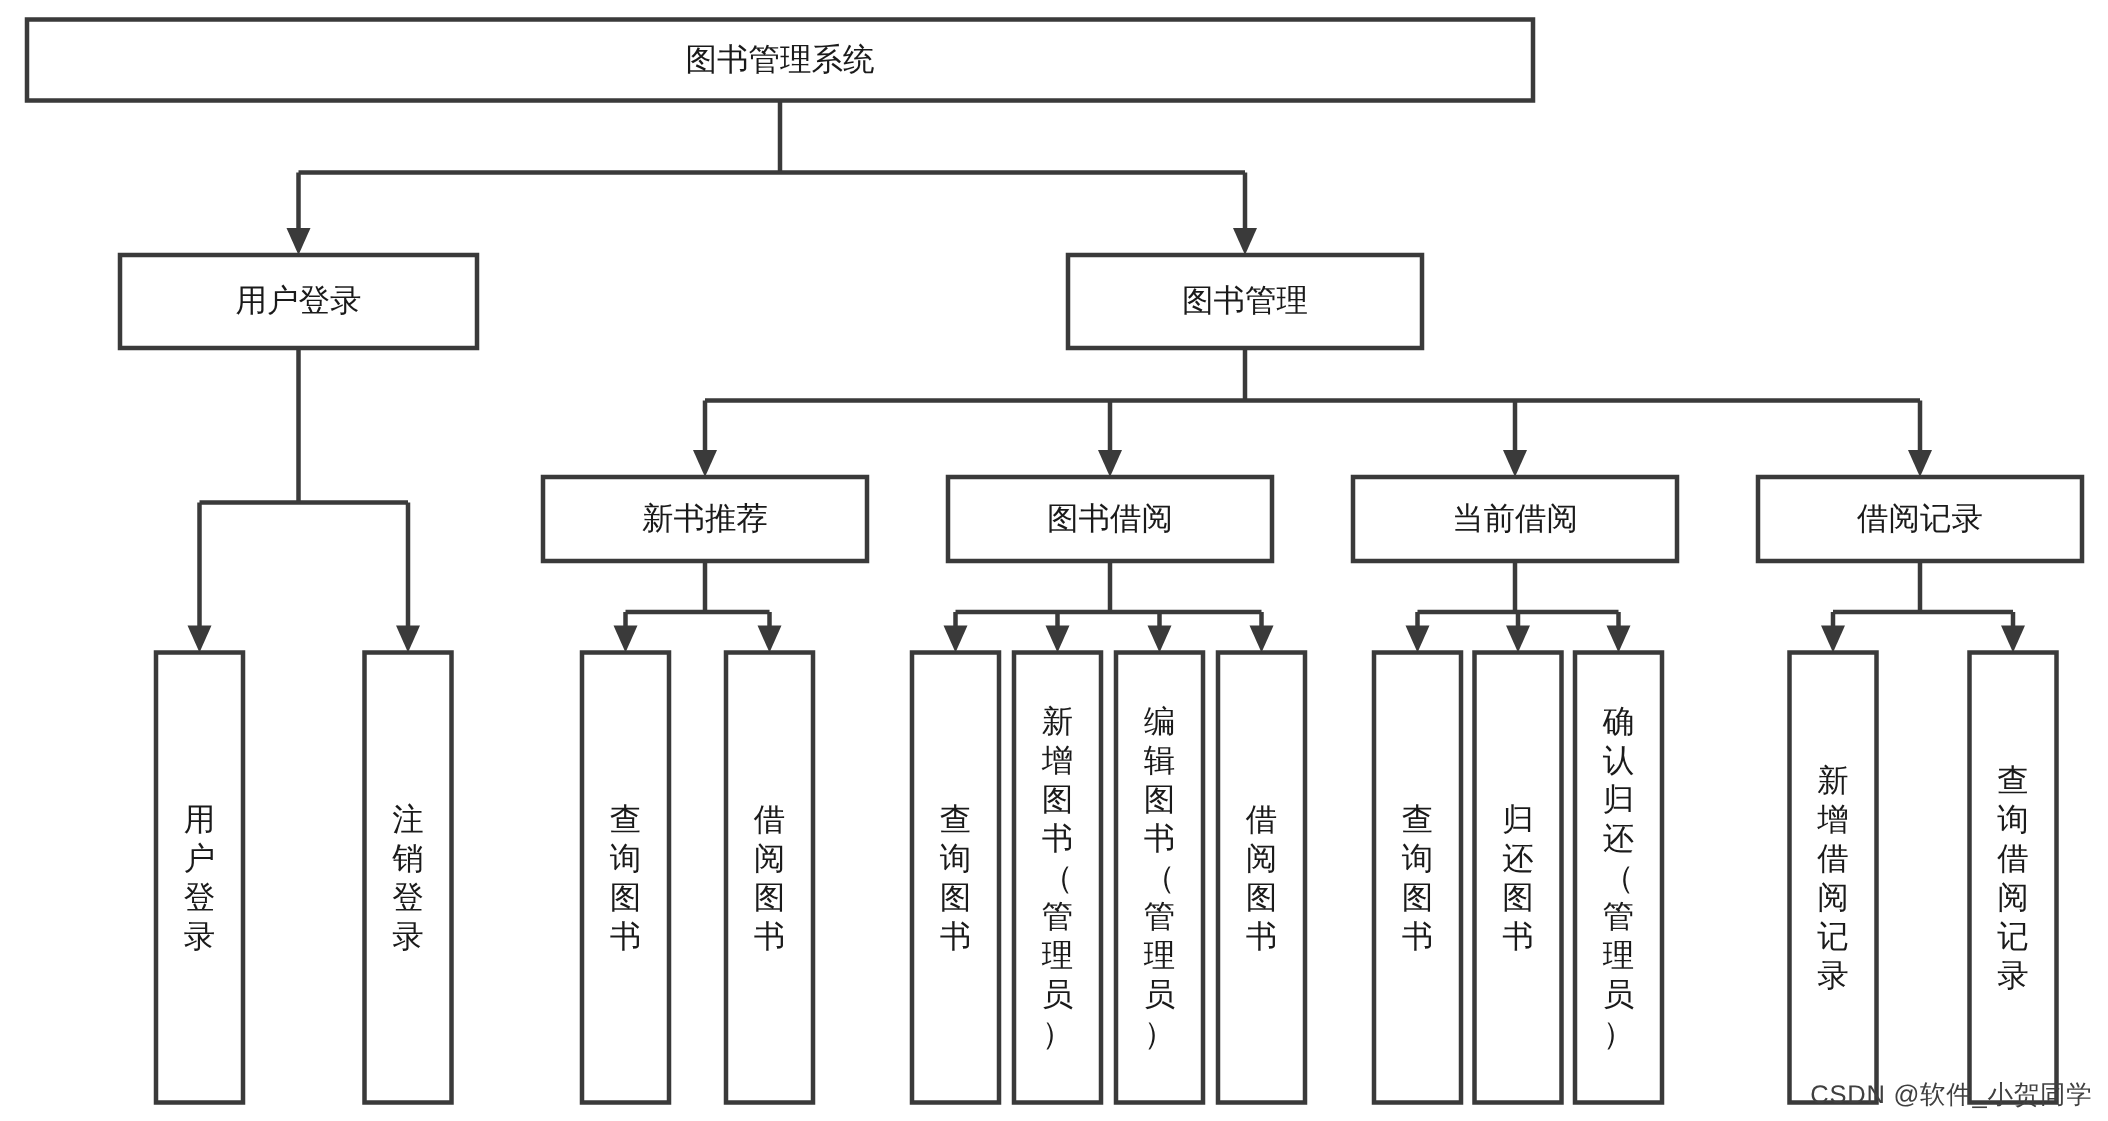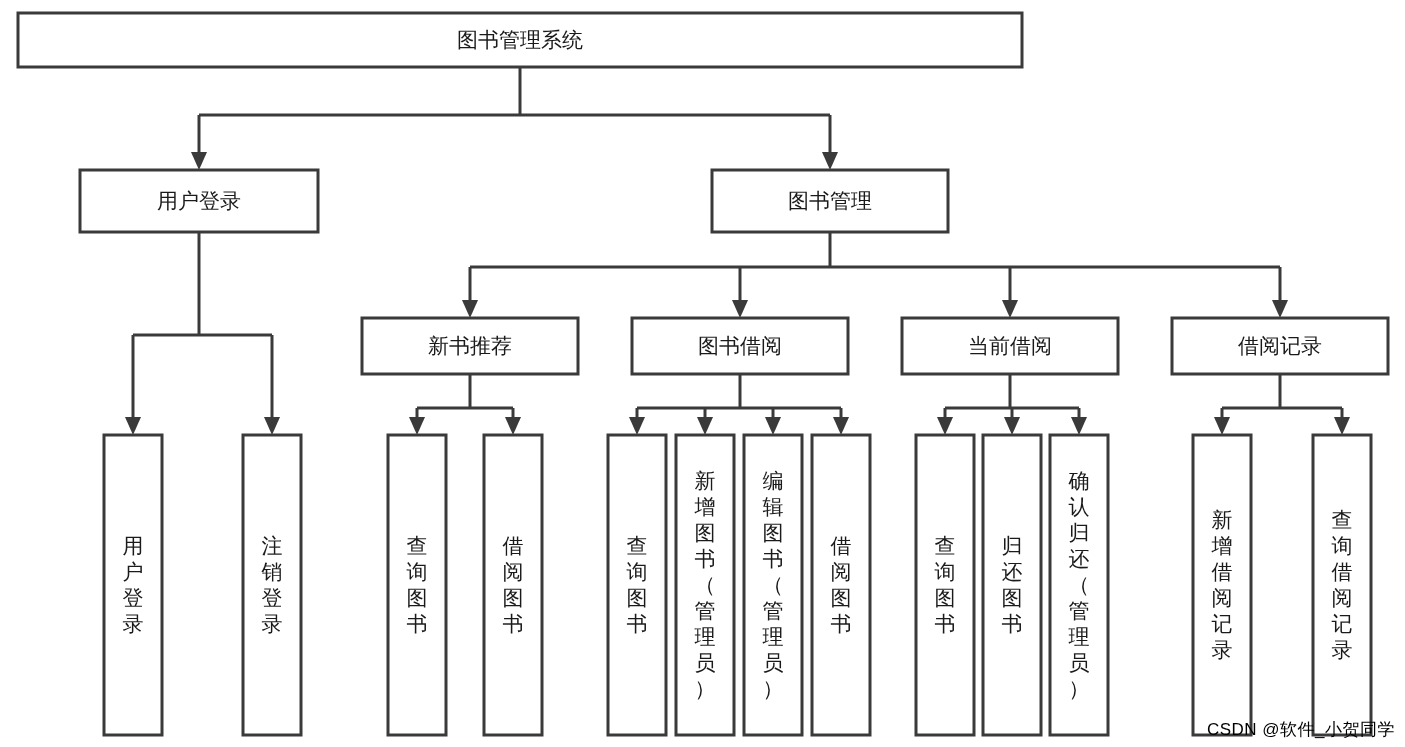--- a/index.html
+++ b/index.html
@@ -51,21 +51,21 @@
     fill: #1a1a1a;
     font-size: 21px;
     text-anchor: middle;
   }
   .watermark {
     position: absolute;
     right: 10px;
     bottom: 6px;
     font-family: "Liberation Sans", "DejaVu Sans", sans-serif;
     font-size: 17px;
-    color: #000000;
+    color: #404040;
     white-space: nowrap;
     letter-spacing: 0.5px;
   }
 </style>
 </head>
 <body>
 
 <div id="diagram-root">
   <svg id="tree-svg" viewBox="0 0 1405 747">
     <g id="connectors-layer">

